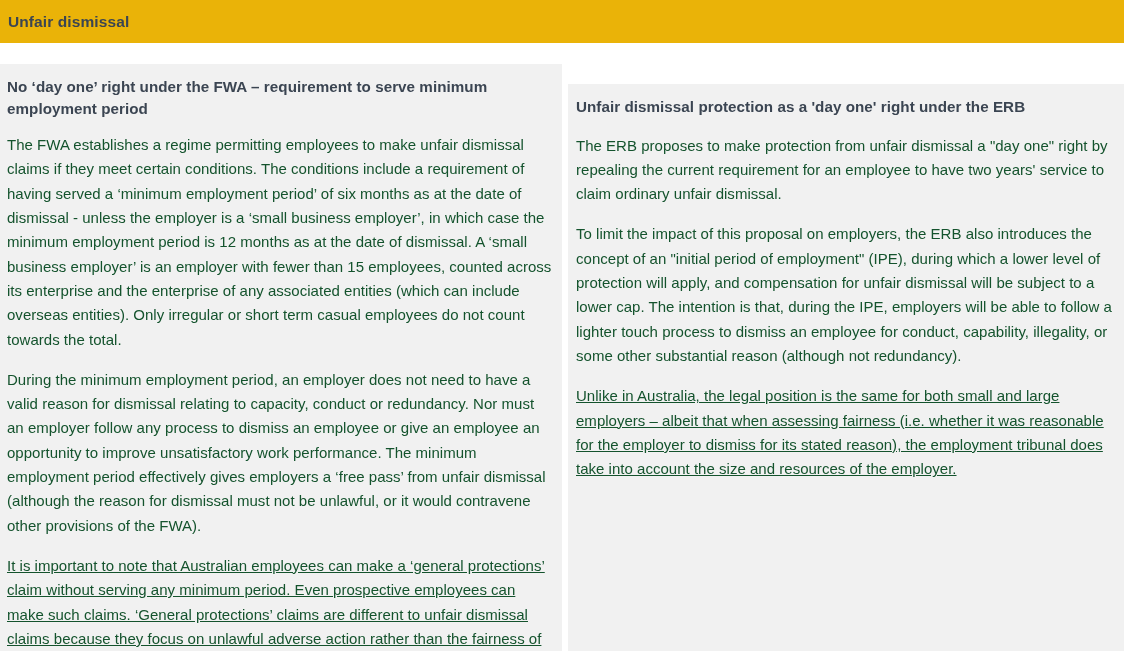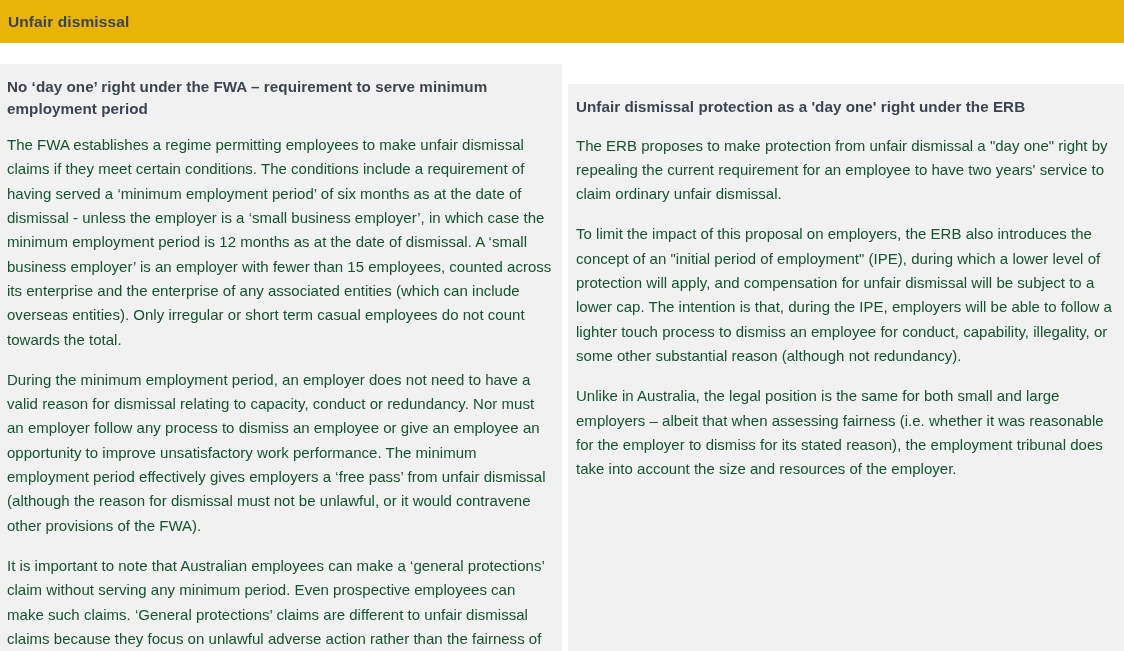--- a/index.html
+++ b/index.html
@@ -77,20 +77,21 @@
   }
   p.para {
     margin: 0 0 16px 0;
     font-size: 15px;
     line-height: 1.62;
     color: #14532d;
     letter-spacing: 0.02px;
   }
   p.para:last-child {
     margin-bottom: 0;
+    text-decoration: underline;
   }
 </style>
 </head>
 <body>
 
 <div class="page">
 
   <div class="section-header">
     <div class="section-header-title">Unfair dismissal</div>
   </div>

